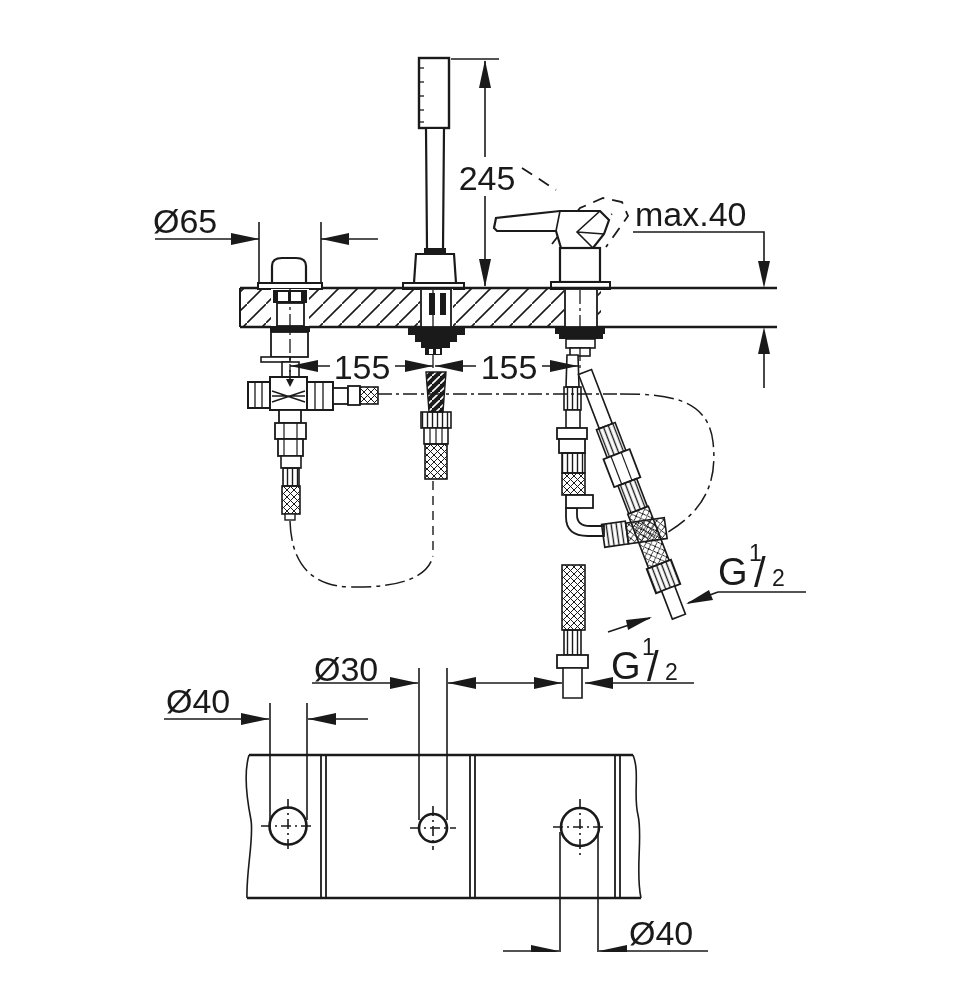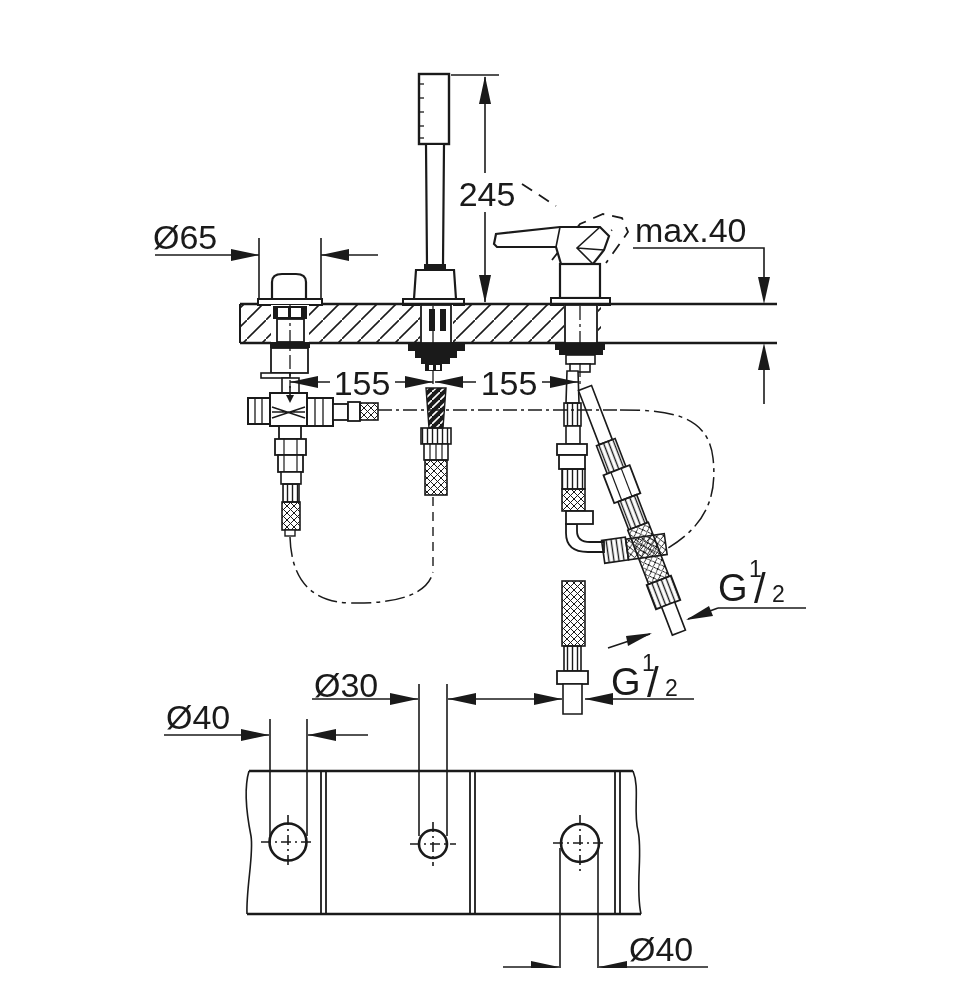--- a/index.html
+++ b/index.html
@@ -1,16 +1,16 @@
 <!DOCTYPE html>
 <html><head>
 <meta charset="utf-8">
 <style>
   html,body{margin:0;padding:0;background:#ffffff;}
-  .stage{width:962px;height:952px;position:relative;background:#fff;overflow:hidden;margin-top:16px;}
+  .stage{width:962px;height:952px;position:relative;background:#fff;overflow:hidden;}
   svg{display:block;}
   text{font-family:"Liberation Sans","DejaVu Sans",sans-serif;fill:#1a1a1a;}
   .ln{stroke:#1a1a1a;fill:none;}
   .w{fill:#ffffff;stroke:#1a1a1a;}
   .blk{fill:#1a1a1a;stroke:none;}
   .dim{stroke:#1a1a1a;stroke-width:1.6;fill:none;}
   .arr{fill:#1a1a1a;stroke:none;}
   .cl{stroke:#1a1a1a;stroke-width:1.3;fill:none;stroke-dasharray:14 4 3 4;}
   .ph{stroke:#1a1a1a;stroke-width:1.5;fill:none;stroke-dasharray:20 5 4 5;}
   .hid{stroke:#1a1a1a;stroke-width:1.8;fill:none;stroke-dasharray:12 8;}

